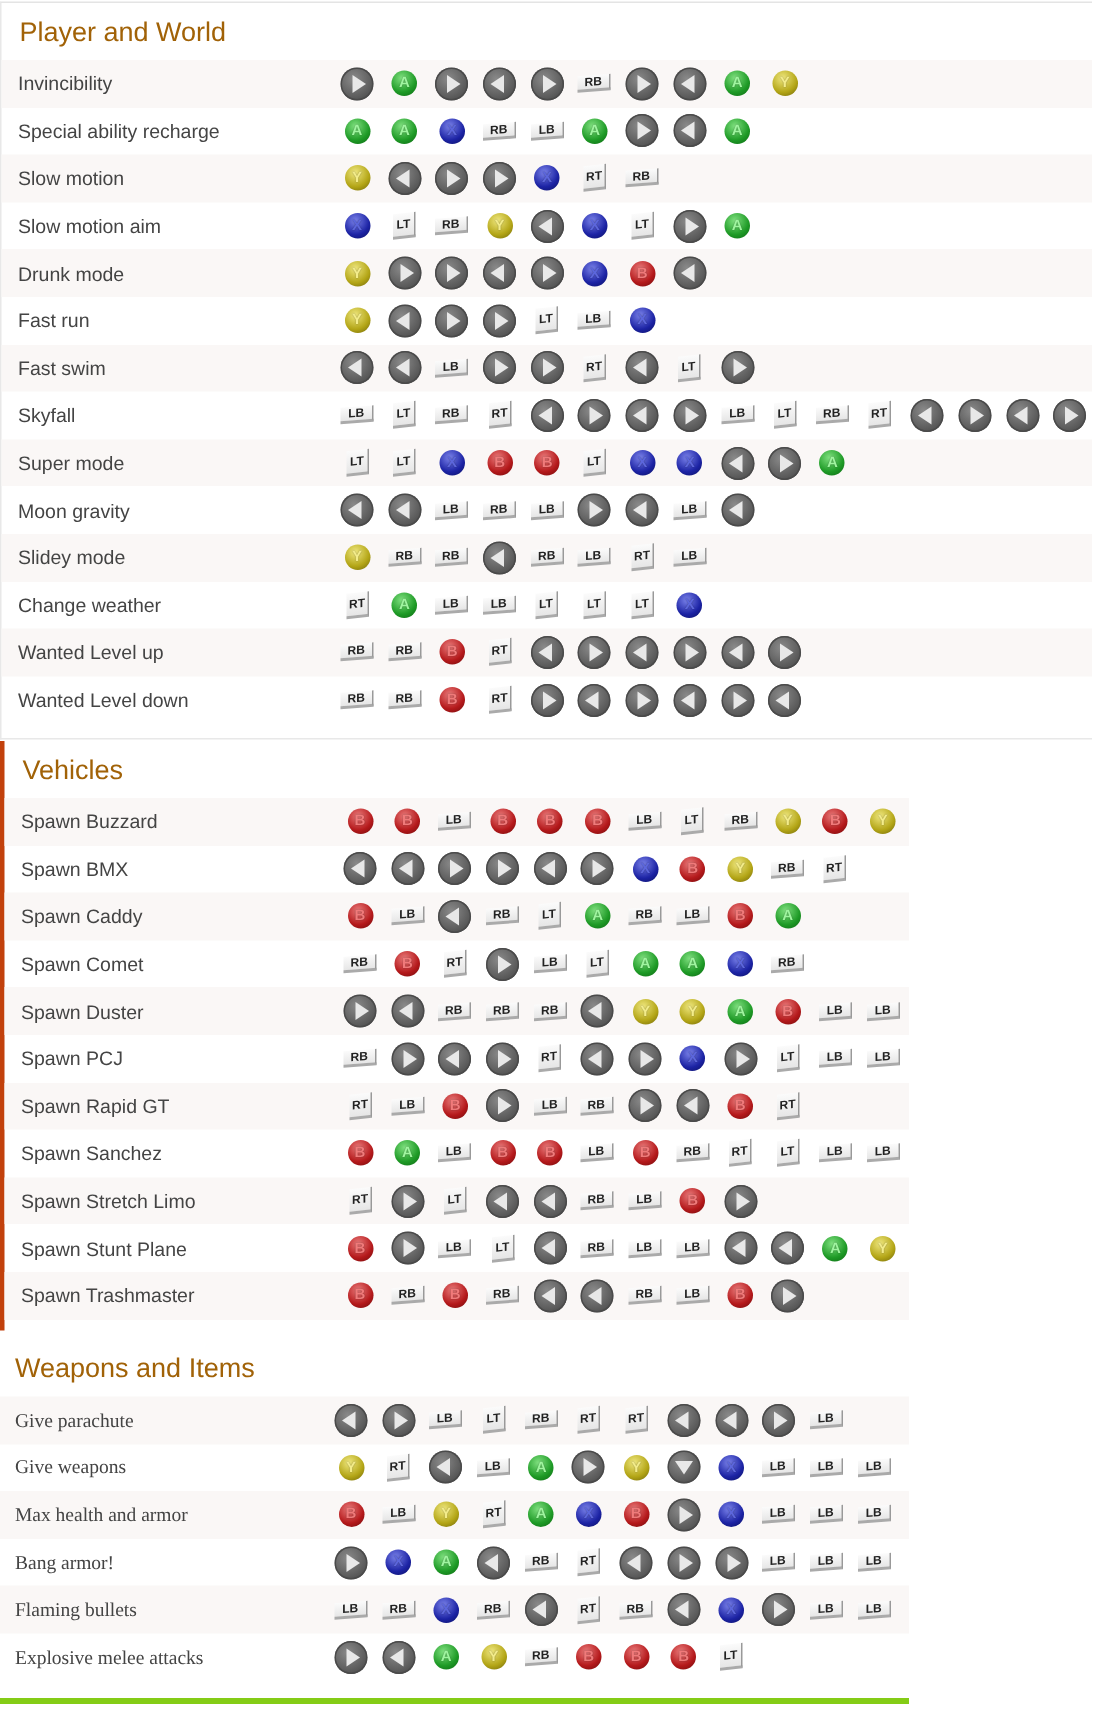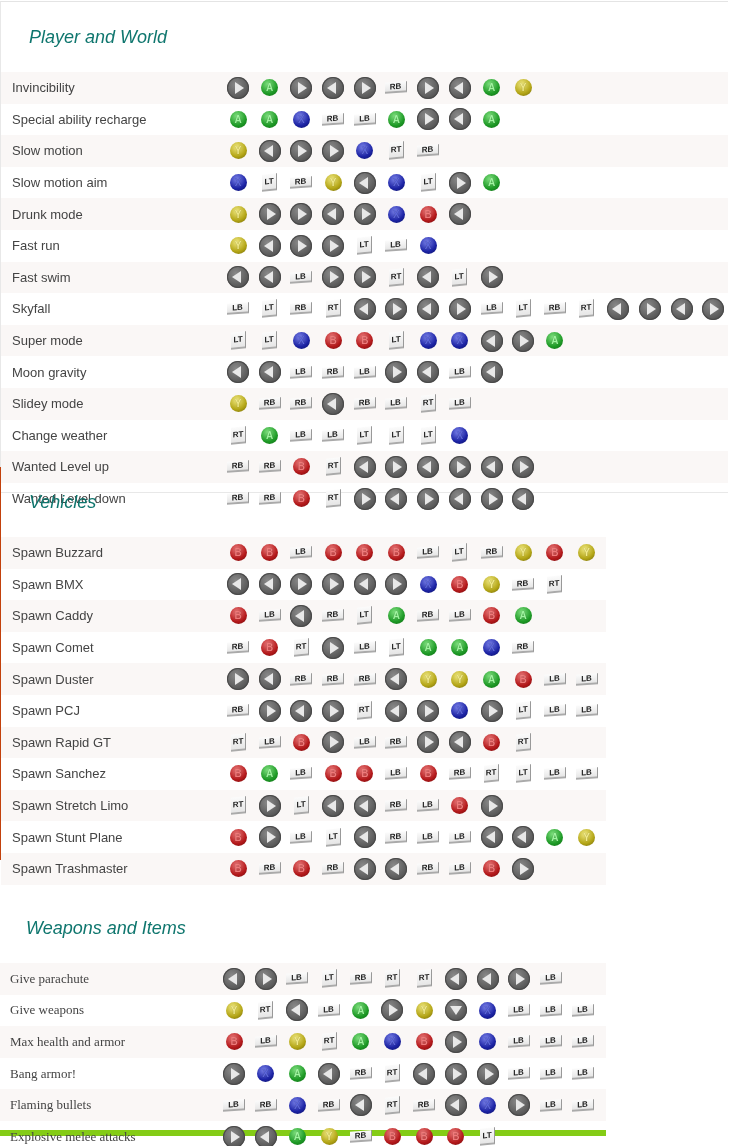--- a/index.html
+++ b/index.html
@@ -1,21 +1,21 @@
 <!DOCTYPE html>
 <html><head>
 <meta charset="utf-8">
 <style>
   html, body { margin:0; padding:0; background:#ffffff; }
   body { width:736px; height:1146px; overflow:hidden; font-family:"Liberation Sans", sans-serif; color:#333; position:relative; }
   .section { position:absolute; left:0; box-sizing:border-box; }
   .sec-pw { top:1px; width:728px; height:492px; border-top:1px solid #e4e4e4; border-left:1px solid #e8e8e8; border-bottom:1px solid #e8e8e8; }
-  .sec-veh { top:467px; width:606px; height:393px; border-left:1px solid #c2410c; }
-  .sec-wpn { top:893px; width:606px; height:243px; border-bottom:6px solid #84cc16; }
-  .sec-title { font-size:18px; color:#0f766e; height:38px; line-height:38px; padding-left:12px; margin:16px; font-weight:normal;font-style:italic; }
+  .sec-veh { top:494px; width:606px; height:393px; border-left:3px solid #c2410c; }
+  .sec-wpn { top:893px; width:606px; height:243px; border-bottom:4px solid #84cc16; }
+  .sec-title { font-size:18px; color:#a16207; height:38px; line-height:38px; padding-left:12px; margin:0; font-weight:normal; }
   .sec-pw .sec-title { padding-left:12px; }
   .sec-wpn .sec-title { padding-left:10px; }
   .row { height:31.6px; display:flex; align-items:center; position:relative; }
   .row:nth-child(odd) { background:#faf7f6; }
   .row-label { position:absolute; left:11px; font-size:13px; color:#444; white-space:nowrap; }
   .sec-wpn .row-label { left:10px;font-family:Liberation Serif, serif; }
   .buttons { position:absolute; left:226px; display:flex; align-items:center; }
   .sec-wpn .buttons { left:223px; }
   .btn { width:22px; height:22px; margin-right:9.7px; display:flex; align-items:center; justify-content:center; flex:0 0 auto; }
   .dpad { width:22px; height:22px; border-radius:50%; background:radial-gradient(circle at 40% 35%, #8a8a8a, #565656 70%, #3e3e3e); box-shadow:0 0 0 1px #4a4a4a inset; position:relative; }

